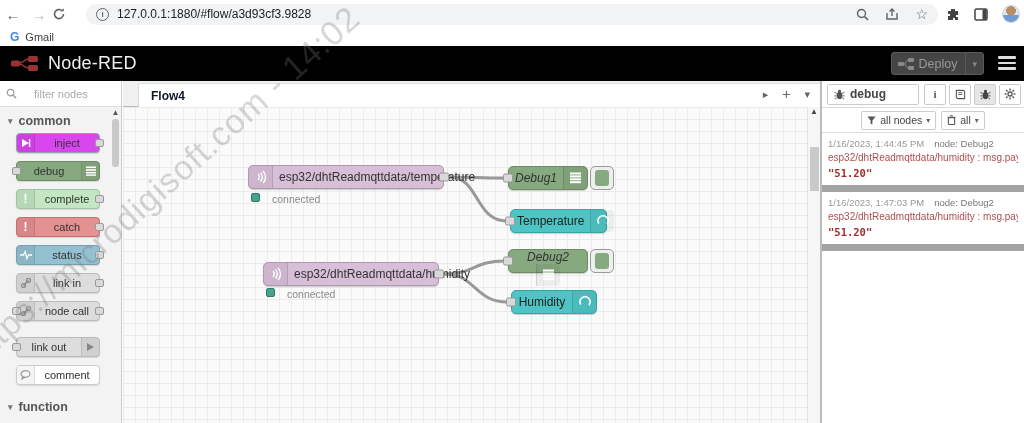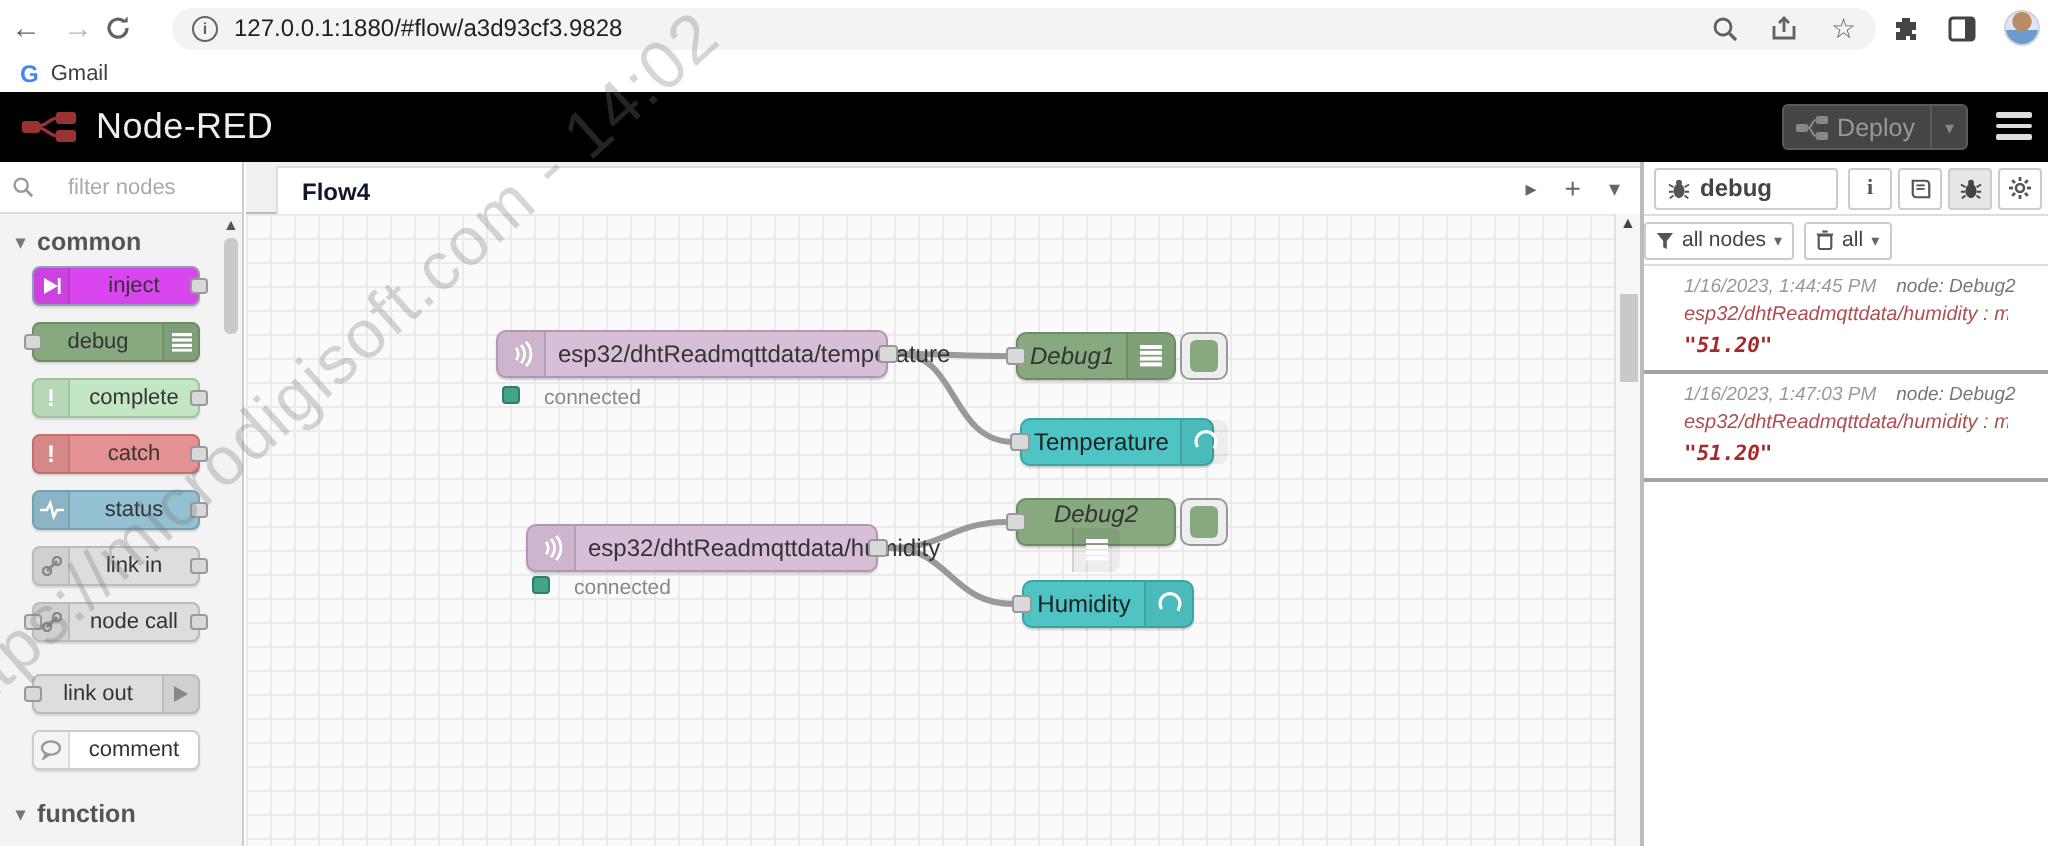--- a/index.html
+++ b/index.html
@@ -80,24 +80,24 @@
   .canvas-sb .arr { color:#444; font-size:8px; text-align:center; line-height:10px; cursor:pointer; }
   .canvas-sb .thumb { width:9px; height:44px; background:#c9c9c9; margin:30px auto 0; cursor:pointer; }
 
   
   .sidebar { position:absolute; right:0; top:81px; width:204px; height:342px; background:#fff; border-left:2px solid #bbb; }
   .sb-header { height:27px; border-bottom:1px solid #ddd; display:flex; align-items:center; padding:0 3px 0 5px; gap:4px; }
   .sb-tabname { width:92px; height:21px; border:1px solid #ccc; border-radius:2px; background:#fff; display:flex; align-items:center; gap:5px; padding-left:6px; font-size:12px; font-weight:bold; color:#444; }
   .sb-tabs { display:flex; gap:3px; margin-left:auto; }
   .sb-tab { width:22px; height:21px; border:1px solid #ccc; border-radius:2px; background:#fff; display:flex; align-items:center; justify-content:center; font-size:11px; color:#555; cursor:pointer; }
   .sb-tab.active { background:#e6e6e6; }
-  .filter-row { height:25px; border-bottom:1px solid #ddd; display:flex; align-items:center; justify-content:flex-start; gap:5px; padding-right:0; background:#fff; }
+  .filter-row { height:25px; border-bottom:1px solid #ddd; display:flex; align-items:center; justify-content:center; gap:5px; padding-right:0; background:#fff; }
   .mini-btn { height:19px; border:1px solid #ccc; border-radius:2px; background:#fff; display:flex; align-items:center; gap:4px; padding:0 5px; font-size:10.5px; color:#444; cursor:pointer; white-space:nowrap; }
   .caret { font-size:8px; color:#666; }
-  .dmsg { border-bottom:2px solid #a3a3a3; padding:5px 20px 6px; overflow:hidden;font-style:italic; }
+  .dmsg { border-bottom:7px solid #a3a3a3; padding:5px 6px 6px; overflow:hidden; }
   .dmsg .mrow1 { display:flex; gap:10px; font-size:9.5px; color:#999; white-space:nowrap; }
   .dmsg .mnode { color:#777; }
   .dmsg .mmeta { margin-top:3px; font-size:10px; color:#ad4f4f; white-space:nowrap; overflow:hidden; }
   .dmsg .mval { margin-top:4px; font-family:"DejaVu Sans Mono", monospace; font-size:10.5px; color:#a52a2a; font-weight:bold; }
 
   
   .watermark { position:absolute; left:-28px; top:338px; width:720px; transform:rotate(-42deg); transform-origin:left center; font-size:34px; color:rgba(120,120,120,.30); letter-spacing:1px; white-space:nowrap; pointer-events:none; z-index:60; }
 
   svg { display:block; }
 </style>

